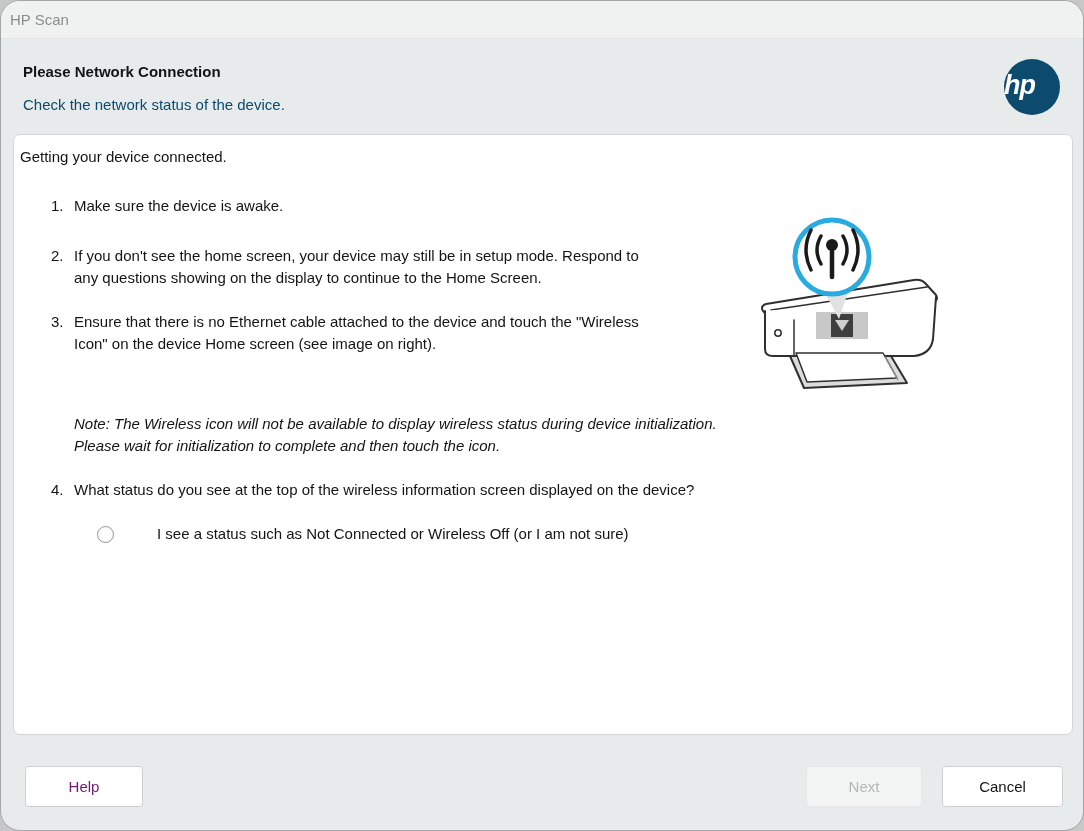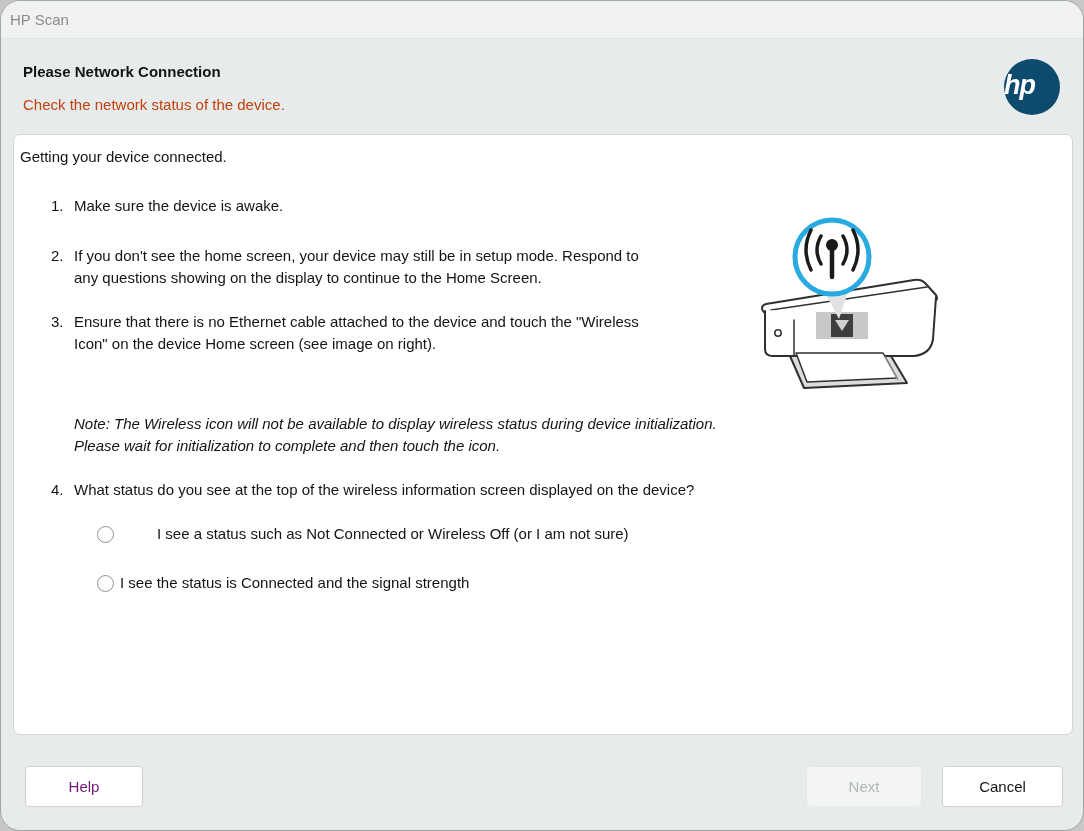--- a/index.html
+++ b/index.html
@@ -24,21 +24,21 @@
     padding-left: 9px;
     font-size: 15px;
     color: #8c8c8c;
   }
   .header-title {
     position: absolute; left: 22px; top: 62px;
     font-size: 15px; font-weight: bold; color: #141414;
   }
   .header-sub {
     position: absolute; left: 22px; top: 95px;
-    font-size: 15px; color: #c2410c;
+    font-size: 15px; color: #0c4a6e;
   }
   .hp-logo {
     position: absolute; left: 1003px; top: 58px;
     width: 56px; height: 56px;
     border-radius: 50%;
     background: #0c4a6e;
     color: #ffffff;
     display: flex; align-items: center; justify-content: flex-start;
     font-size: 27px; font-weight: bold; font-style: italic;
     letter-spacing: -1px;
@@ -136,24 +136,20 @@
     <div class="txt step step-4">
       <span class="num">4.</span>
       <span class="body">What status do you see at the top of the wireless information screen displayed on the device?</span>
     </div>
 
     <div class="radio-row radio-row-1">
       <span class="radio-circle"></span>
       <span class="txt">I see a status such as Not Connected or Wireless Off (or I am not sure)</span>
     </div>
 
-    <div class="radio-row radio-row-2">
-      <span class="radio-circle"></span>
-      <span class="txt">I see the status is Connected and the signal strength</span>
-    </div>
 
     <svg class="illustration" viewBox="0 0 205 190" xmlns="http://www.w3.org/2000/svg">
 
       <g stroke="#2f2f2f" stroke-width="2" fill="#ffffff" stroke-linejoin="round" stroke-linecap="round">
 
         <path d="M22,99 L170,75 Q177,74 181,78 L192,90 Q195,95 189,97 L40,120 Q31,121 27,116 L19,106 Q16,101 22,99 Z"></path>
         <path d="M27,105 L183,82" stroke-width="1.5"></path>
 
         <path d="M21,106 L21,144 Q21,151 29,151 L170,151 Q187,149 189,134 L192,92"></path>
 

